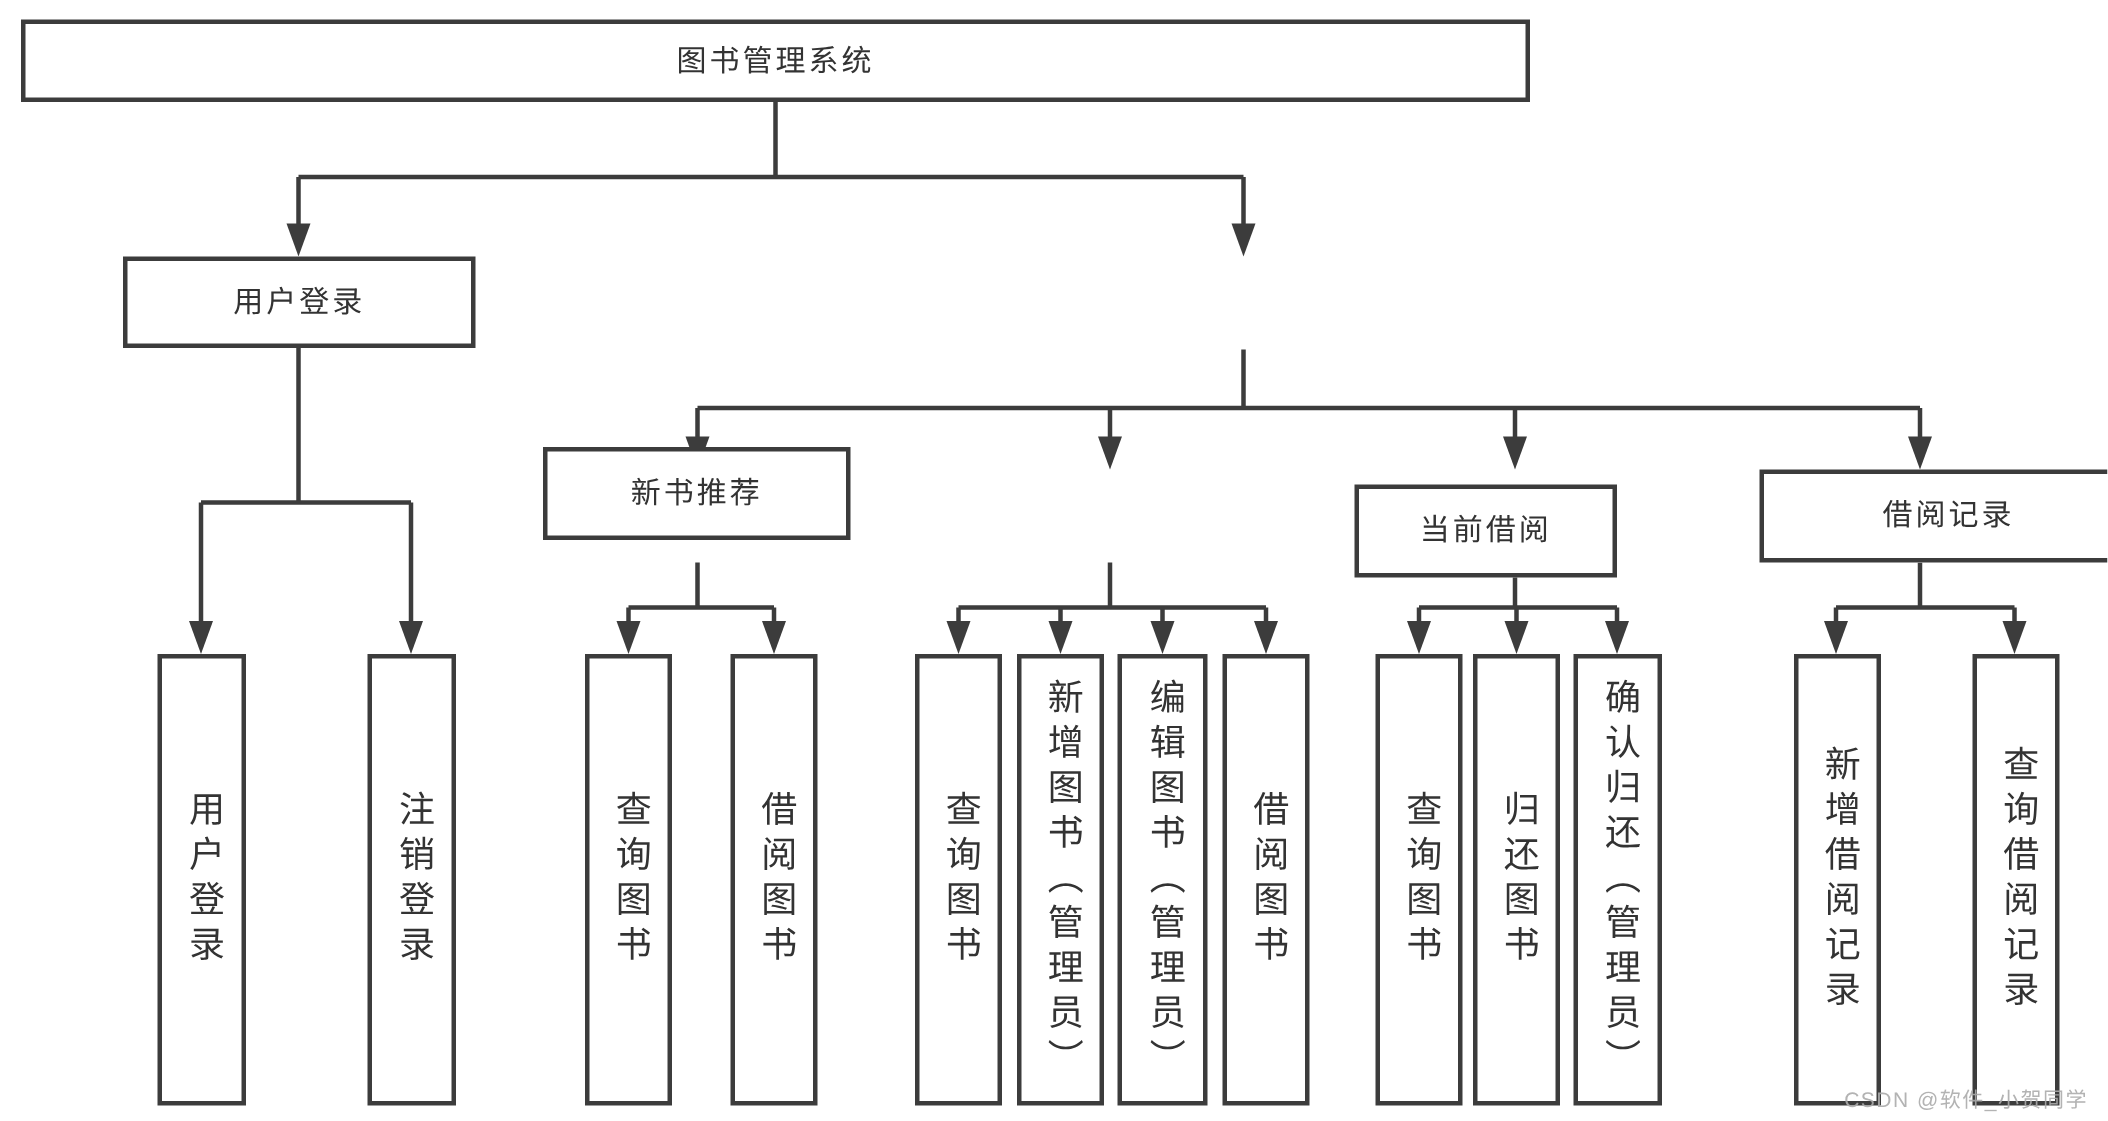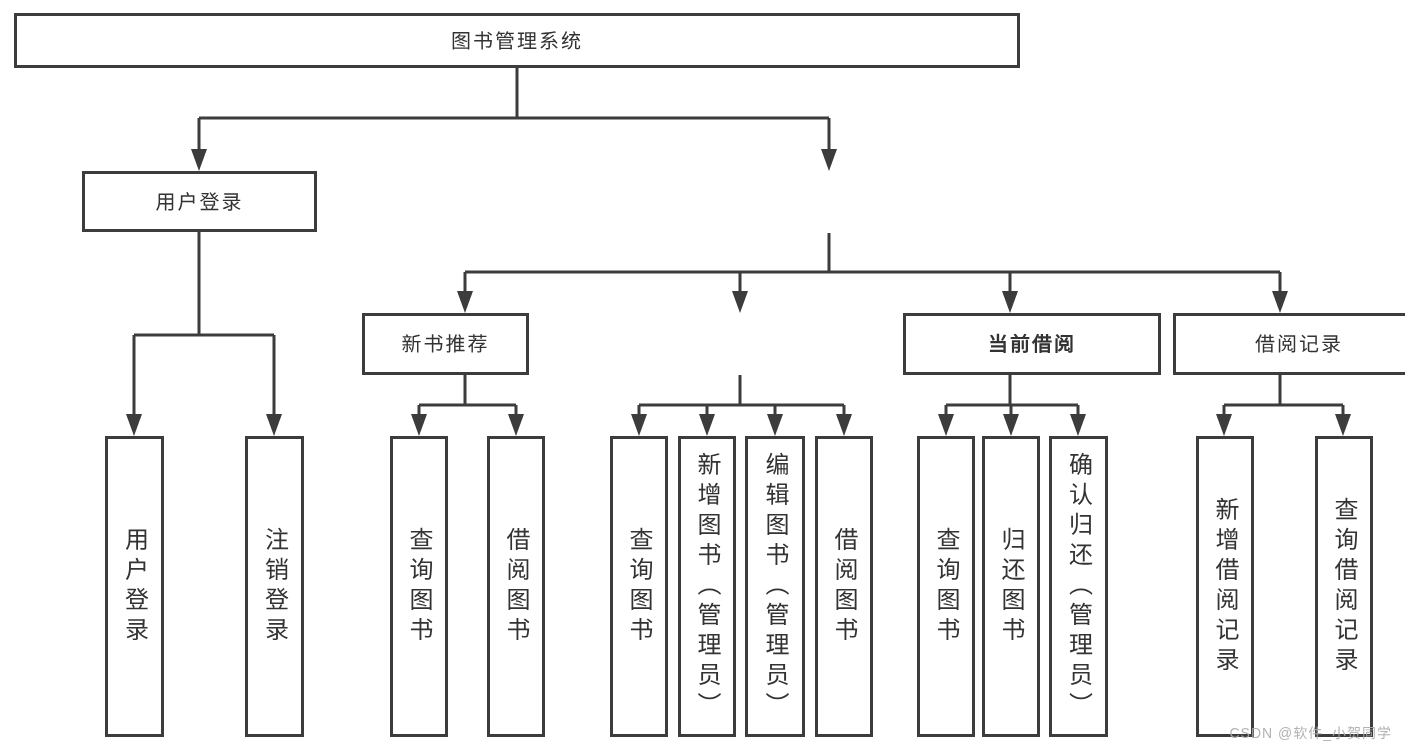--- a/index.html
+++ b/index.html
@@ -93,22 +93,22 @@
       <polygon points="1070,414 1086,414 1078,436"></polygon>
       <polygon points="1216,414 1232,414 1224,436"></polygon>
       <polygon points="1335,414 1351,414 1343,436"></polygon>
     </g>
   </svg>
 
   <div class="node h-node" style="left:14px; top:13px; width:1006px; height:55px;">图书管理系统</div>
 
   <div class="node h-node" style="left:82px; top:171px; width:235px; height:61px;">用户登录</div>
 
-  <div class="node h-node" style="left:362px; top:313px; width:167px; height:62px;">新书推荐</div>
-  <div class="node h-node" style="left:903px; top:313px; width:258px; height:62px;font-weight:bold;">当前借阅</div>
+  <div class="node h-node" style="left:362px; top:298px; width:205px; height:62px;">新书推荐</div>
+  <div class="node h-node" style="left:903px; top:323px; width:175px; height:62px;">当前借阅</div>
   <div class="node h-node" style="left:1173px; top:313px; width:252px; height:62px;">借阅记录</div>
 
   <div class="node v-node" style="left:105px; top:436px; width:59px; height:301px;">用户登录</div>
   <div class="node v-node" style="left:245px; top:436px; width:59px; height:301px;">注销登录</div>
 
   <div class="node v-node" style="left:390px; top:436px; width:58px; height:301px;">查询图书</div>
   <div class="node v-node" style="left:487px; top:436px; width:58px; height:301px;">借阅图书</div>
 
   <div class="node v-node" style="left:610px; top:436px; width:58px; height:301px;">查询图书</div>
   <div class="node v-node" style="left:678px; top:436px; width:58px; height:301px;">新增图书（管理员）</div>

